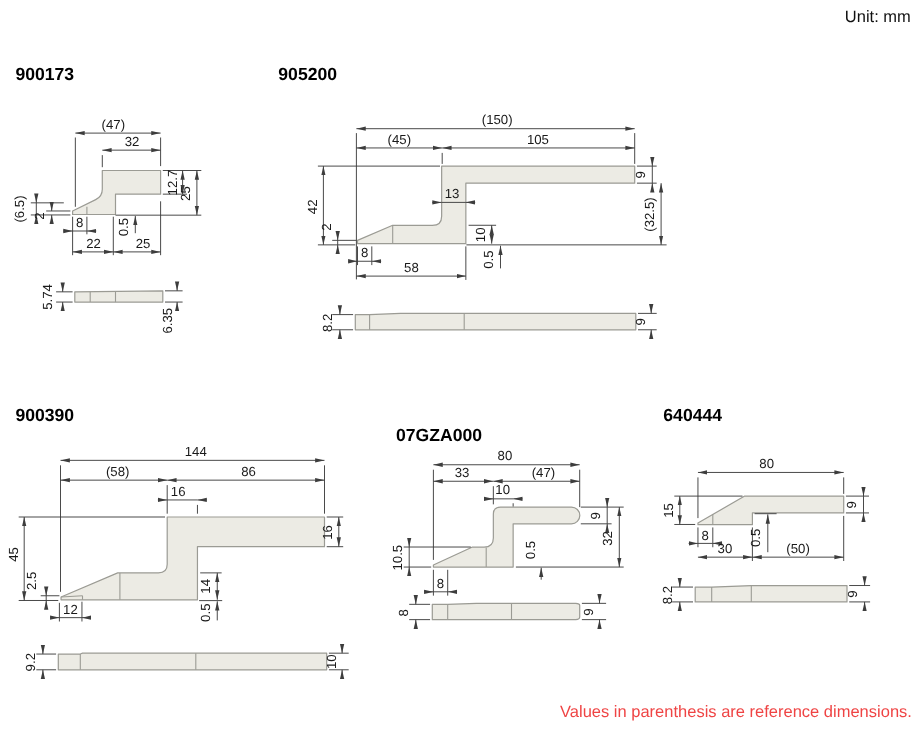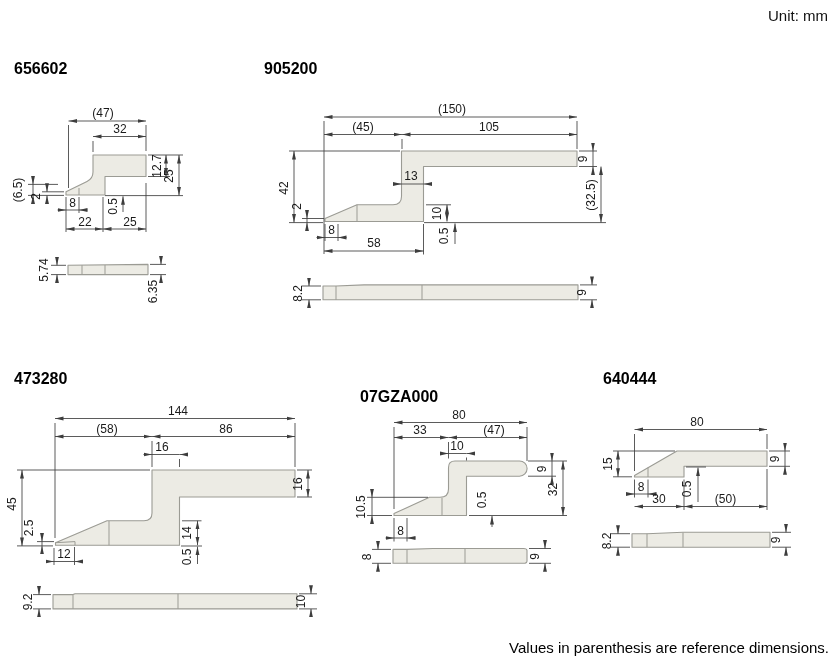--- a/index.html
+++ b/index.html
@@ -1,37 +1,37 @@
 <!DOCTYPE html>
 <html><head>
 <meta charset="utf-8">
 <style>
   html,body{margin:0;padding:0;background:#ffffff;}
   #stage{position:relative;width:833px;height:667px;background:#fff;overflow:hidden;
          font-family:"Liberation Sans",sans-serif;border-radius:10px;}
   #stage svg{position:absolute;left:0;top:0;}
   .plabel{position:absolute;font:bold 16px "Liberation Sans",sans-serif;color:#000;letter-spacing:0px;}
   .unit{position:absolute;top:7px;right:5px;font:15px "Liberation Sans",sans-serif;color:#111;}
-  .footnote{position:absolute;top:639px;right:4px;font:15px "Liberation Sans",sans-serif;color:#000000;}
+  .footnote{position:absolute;top:639px;right:4px;font:15px "Liberation Sans",sans-serif;color:#ef4444;}
   .part{fill:#ecebe4;stroke:#9b9b94;stroke-width:1.1;stroke-linejoin:round;}
   .fl{stroke:#9b9b94;stroke-width:1;fill:none;}
   .dl{stroke:#3d3d3d;stroke-width:0.85;fill:none;}
   .da{marker-start:url(#ar);marker-end:url(#ar);}
   .ae{marker-end:url(#ar);}
   text.dim{font:12px "Liberation Sans",sans-serif;fill:#1a1a1a;text-anchor:middle;}
 </style>
 </head>
 <body>
 
 <div id="stage">
 
   <div class="unit">Unit: mm</div>
-  <div class="plabel" style="left:14px;top:60px">656602</div>
-  <div class="plabel" style="left:264px;top:60px">905200</div>
-  <div class="plabel" style="left:14px;top:370px">473280</div>
+  <div class="plabel" style="left:14px;top:60px">900173</div>
+  <div class="plabel" style="left:253px;top:60px">905200</div>
+  <div class="plabel" style="left:14px;top:370px">900390</div>
   <div class="plabel" style="left:360px;top:388px">07GZA000</div>
   <div class="plabel" style="left:603px;top:370px">640444</div>
   <div class="footnote">Values in parenthesis are reference dimensions.</div>
 
   <svg width="833" height="667" viewBox="0 0 833 667">
     <defs>
       <marker id="ar" viewBox="0 0 10 6" refX="10" refY="3" markerWidth="10" markerHeight="6" orient="auto-start-reverse">
         <path d="M0,0.7 L10,3 L0,5.3 Z" fill="#3d3d3d"></path>
       </marker>
     </defs>

